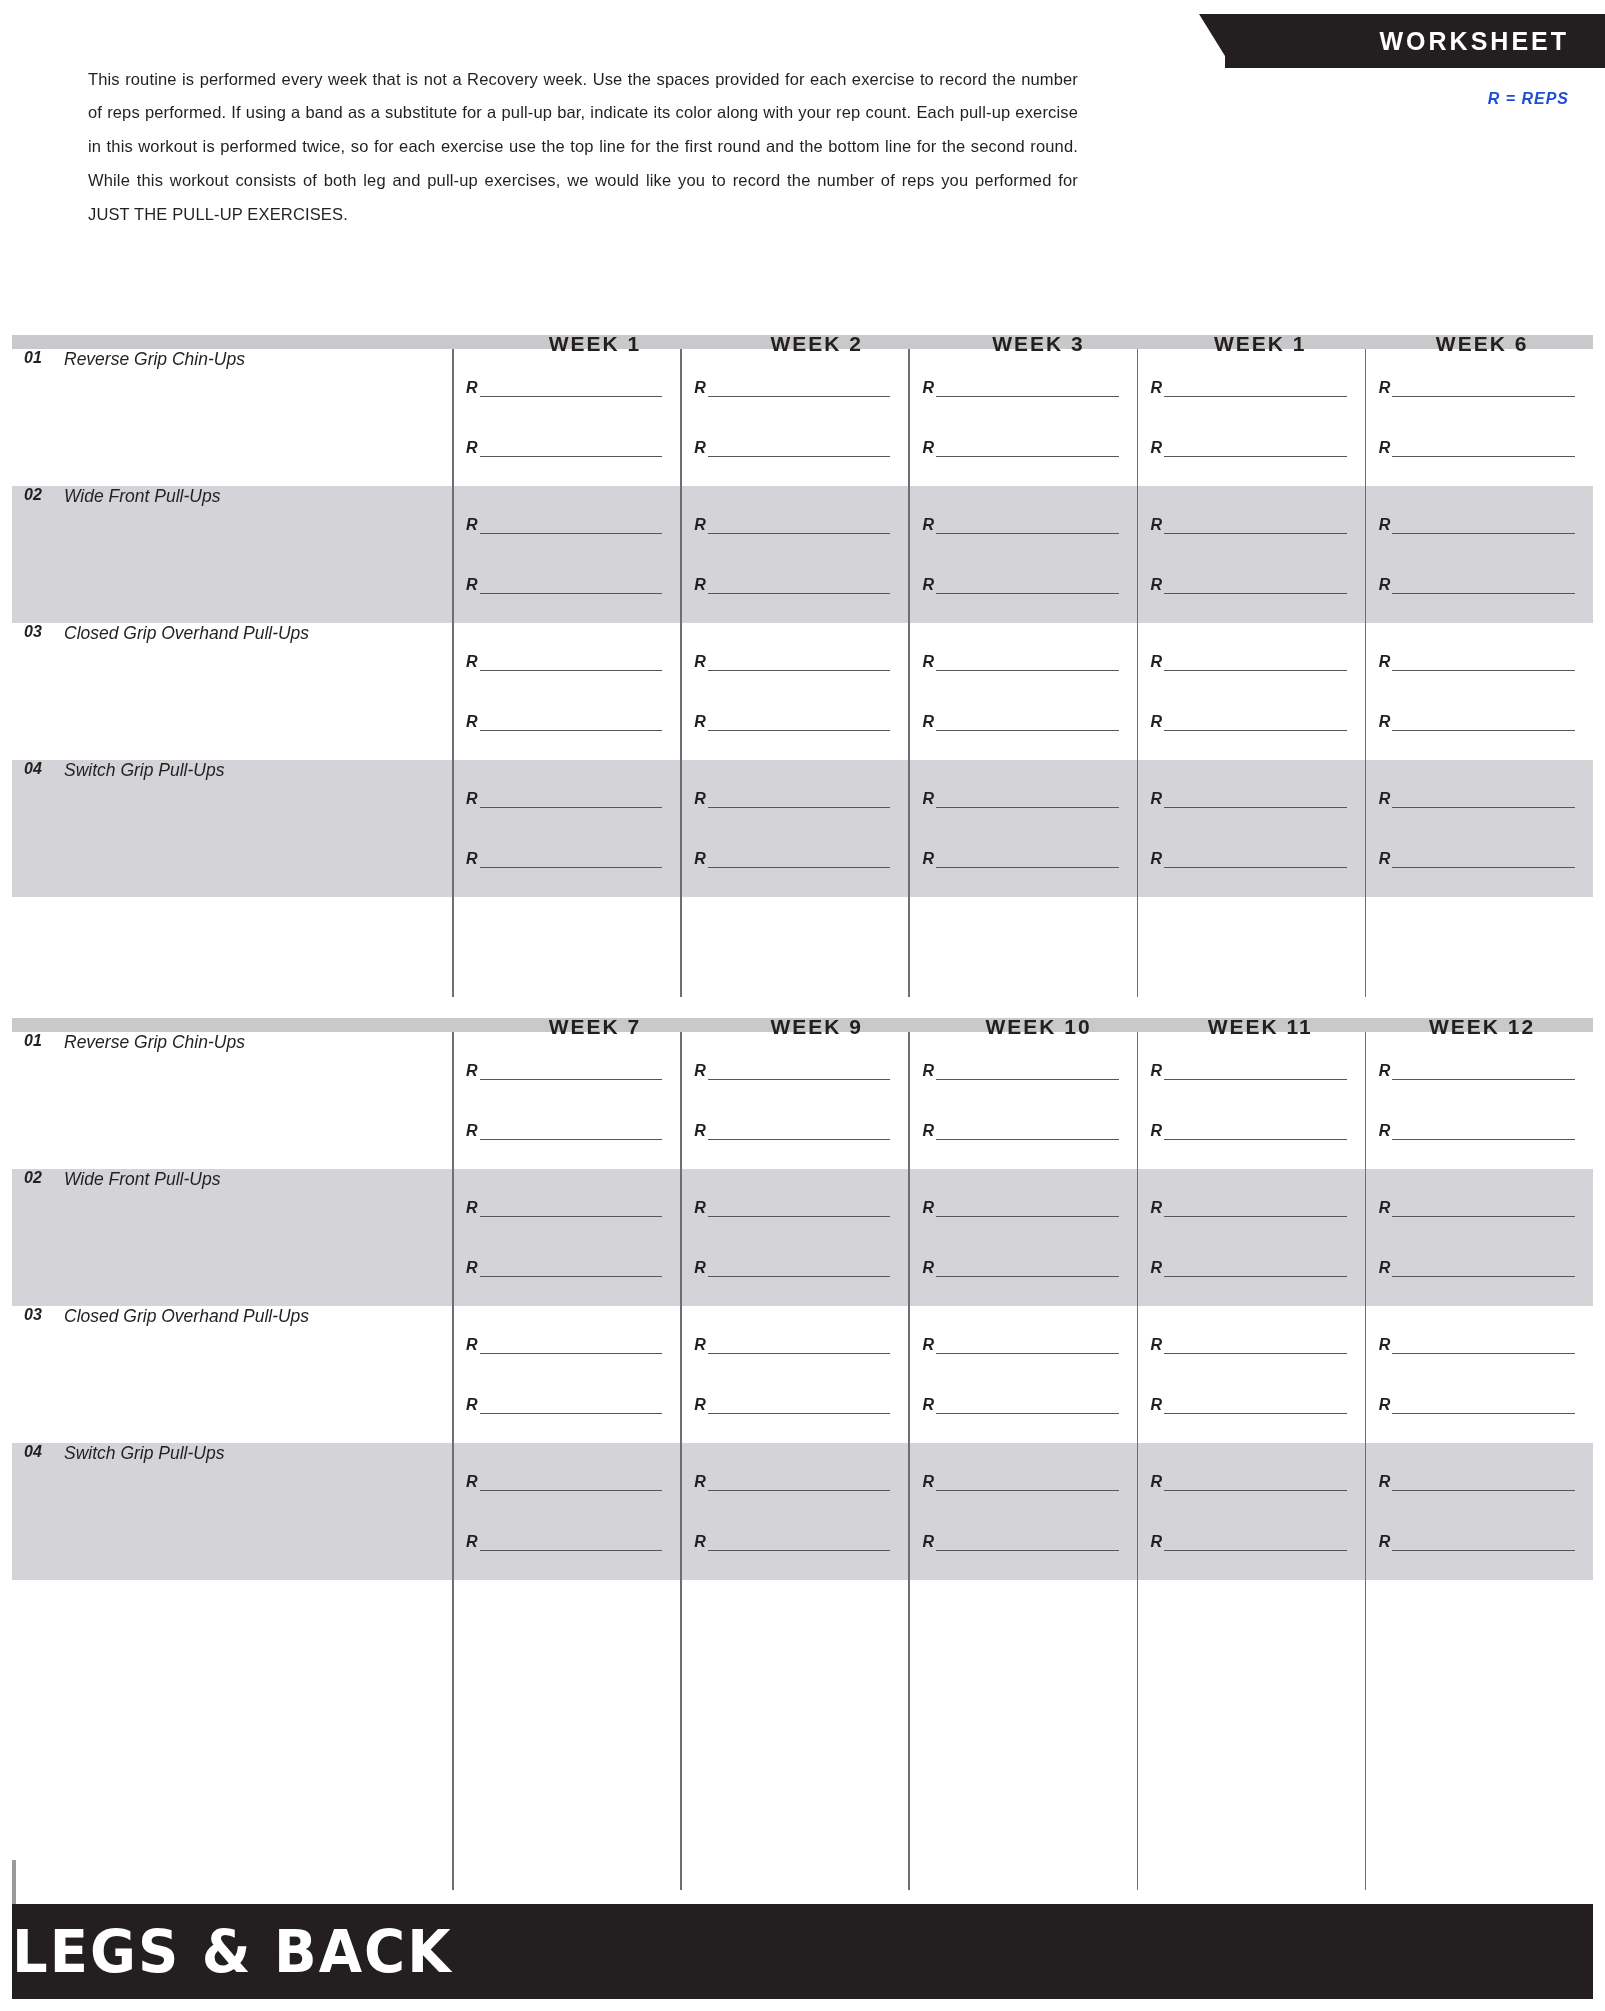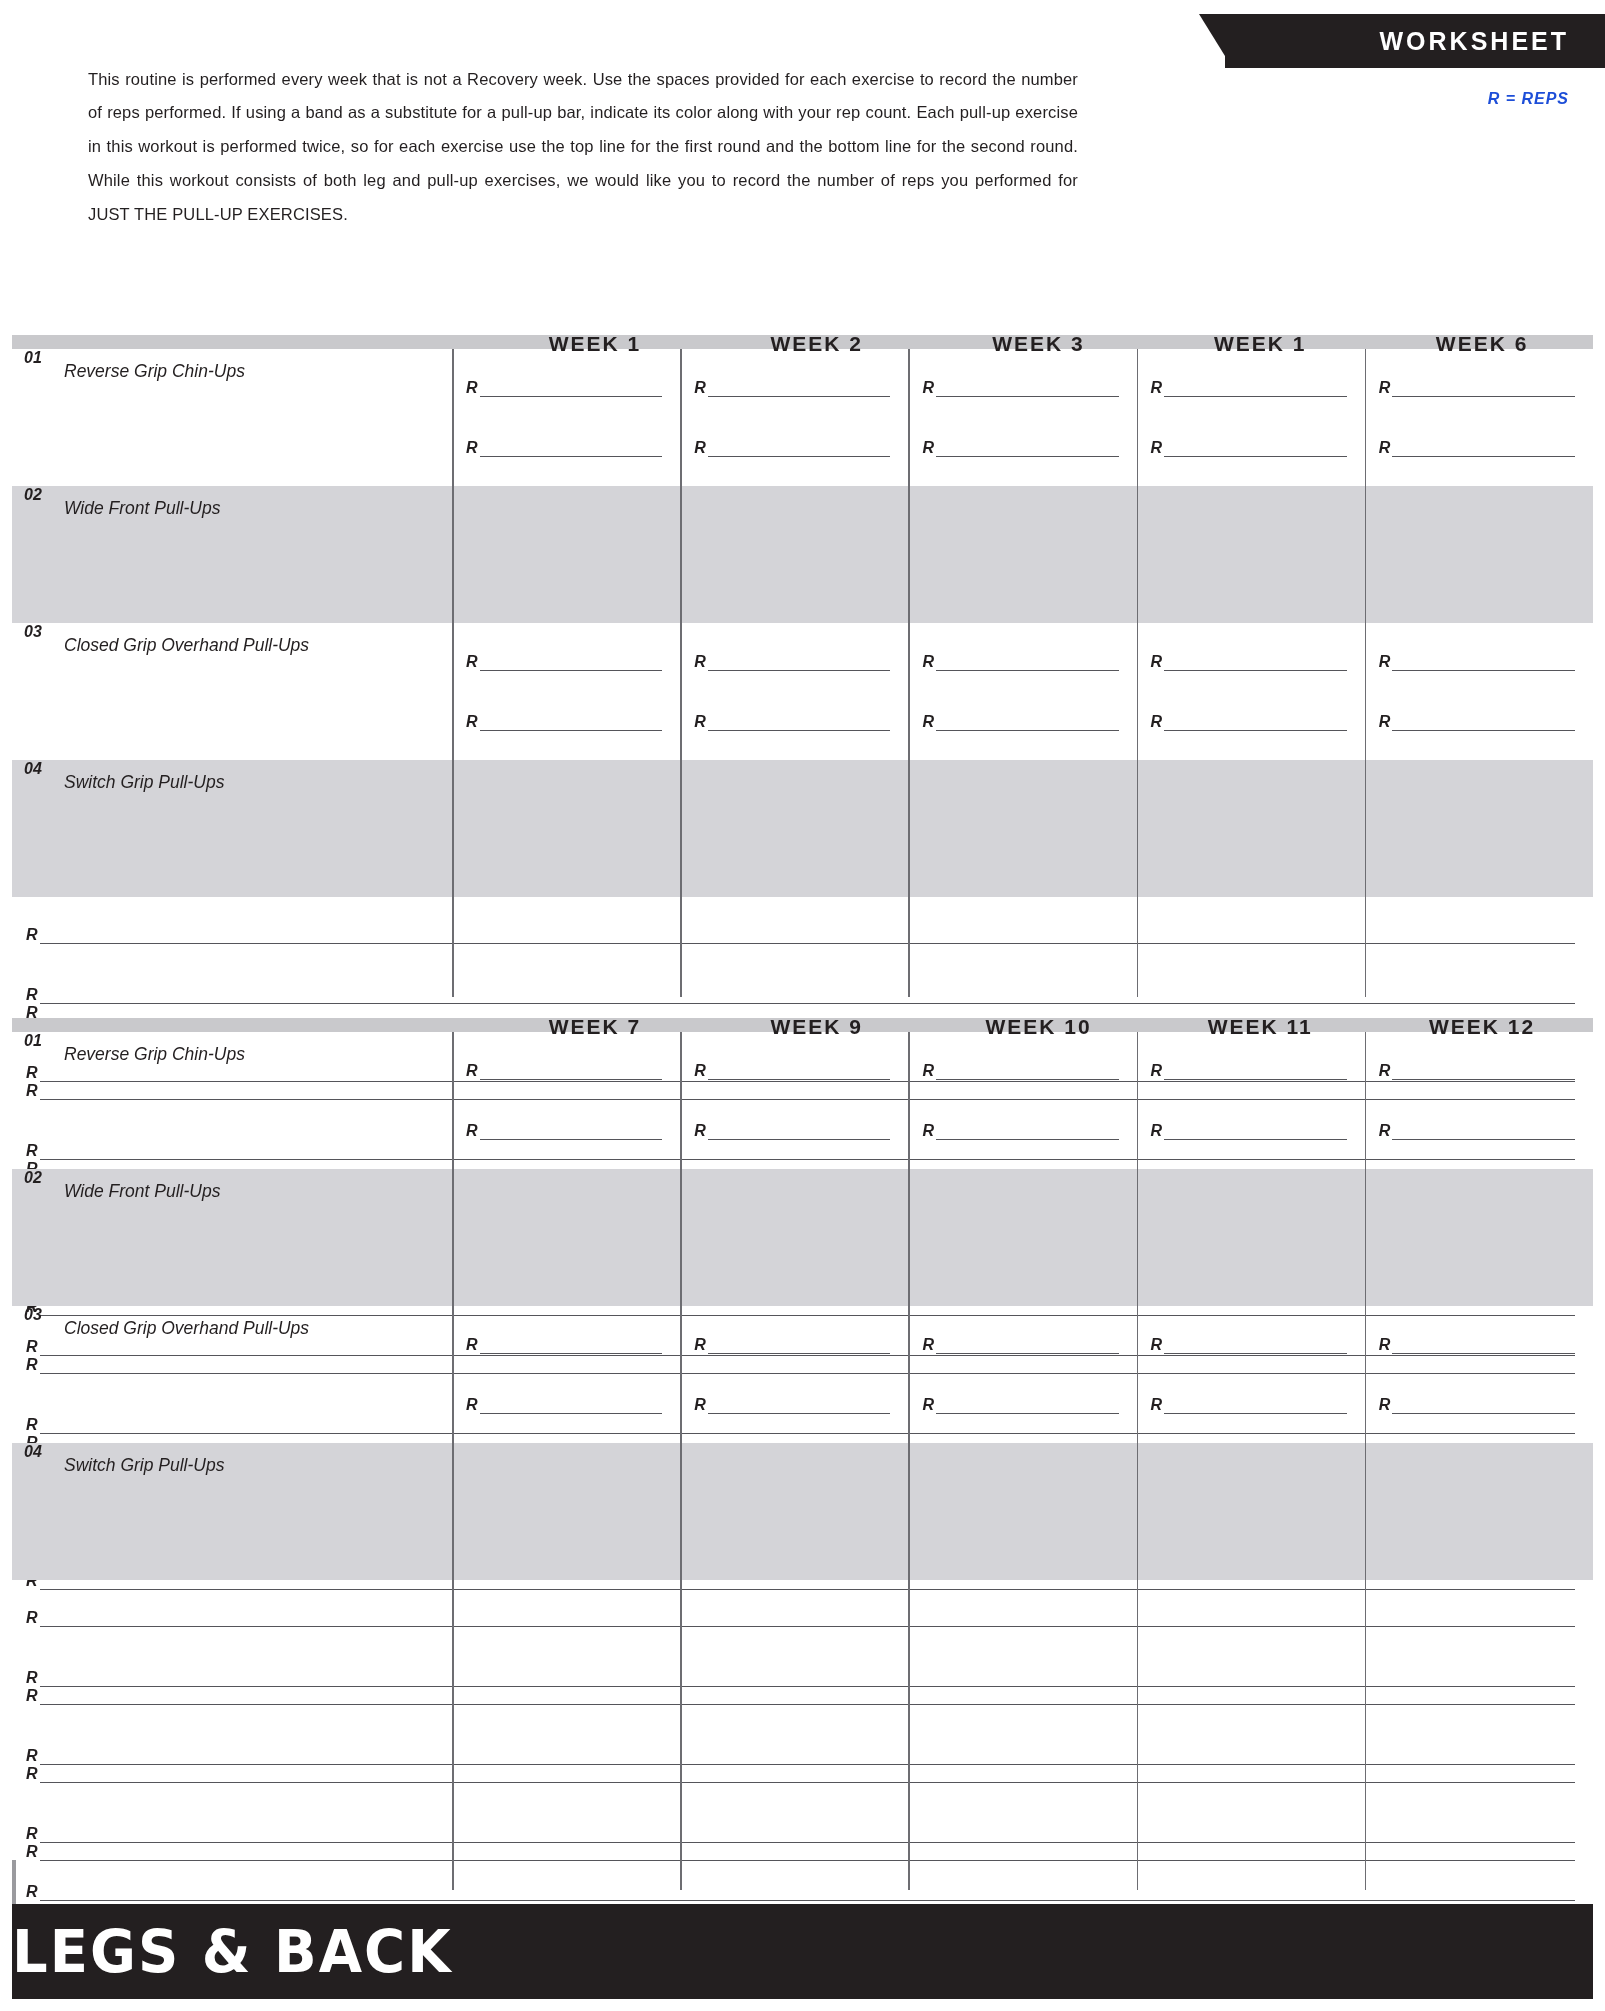--- a/index.html
+++ b/index.html
@@ -92,21 +92,21 @@
     color: #231f20;
     position: relative;
     top: 2px;
   }
 
   .ex-row {
     display: flex;
     height: 137px;
     position: relative;
   }
-  .ex-row.shaded { background: #d4d4d8; flex-direction: column; }
+  .ex-row.shaded { background: #d4d4d8; }
 
   .ex-label {
     width: 440px;
     flex: 0 0 440px;
     display: flex;
     align-items: flex-start;
   }
   .ex-num {
     width: 52px;
     flex: 0 0 52px;
@@ -114,21 +114,20 @@
     padding-left: 12px;
     font-size: 16px;
     font-weight: bold;
     font-style: italic;
     color: #231f20;
   }
   .ex-name {
     font-size: 17.5px;
     font-style: italic;
     color: #231f20;
-    margin-top: 12px;
   }
 
   .wk-col {
     flex: 1 1 0;
     position: relative;
     display: flex;
     flex-direction: column;
     justify-content: center;
     gap: 42px;
     padding: 0 18px 0 14px;

